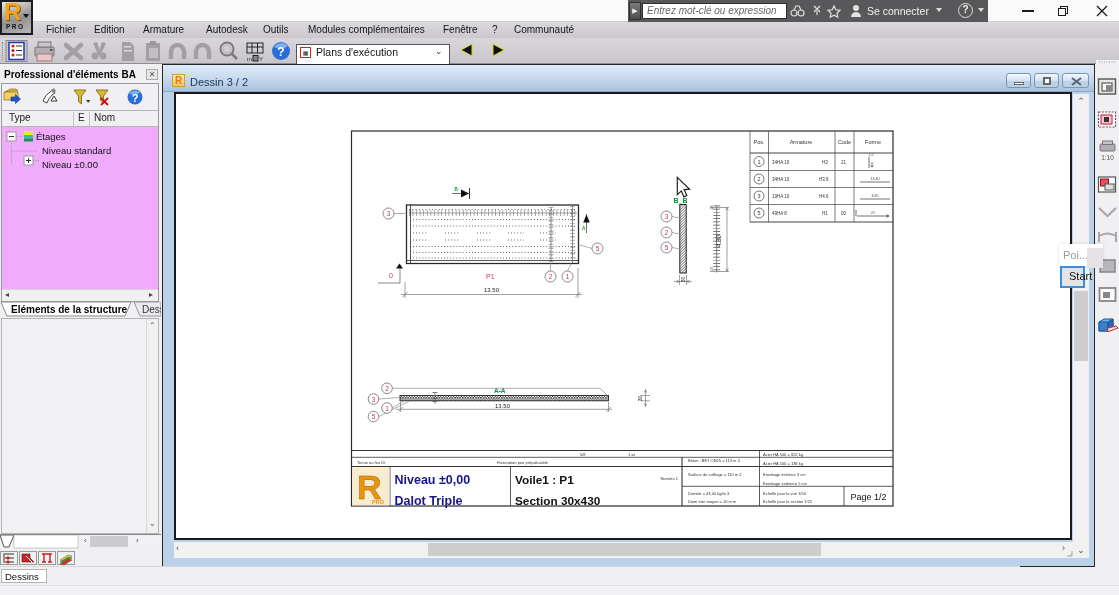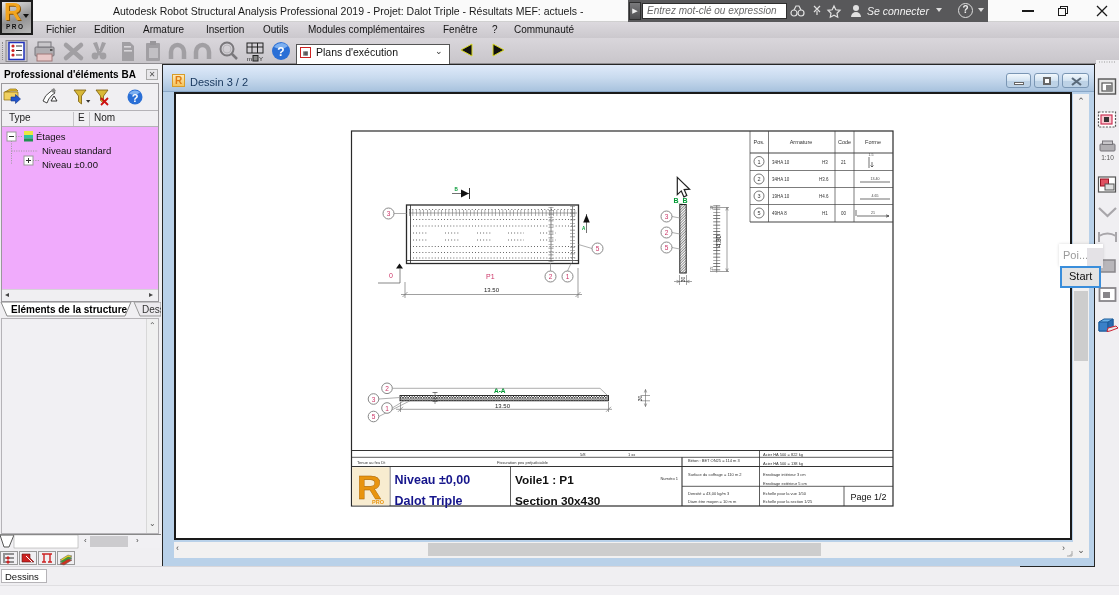--- a/index.html
+++ b/index.html
@@ -4,56 +4,55 @@
 <style>
 * { margin:0; padding:0; box-sizing:border-box; }
 html,body { width:1119px; height:595px; }
 body { position:relative; font-family:"Liberation Sans",sans-serif; overflow:hidden; background:#f0eff2; }
 .abs { position:absolute; }
 </style>
 </head>
 <body>
 
 <div class="abs" style="left:0;top:0;width:1119px;height:22px;background:#fafafa;border-bottom:1px solid #d0d0d0;">
-  <div class="abs" style="left:113px;top:5px;font-size:10.5px;color:#1a1a1a;white-space:nowrap;">Autodesk Robot Structural Analysis Professional 2019 - Projet: Dalot Triple - Résultats MEF: actuels -</div>
 
   <div class="abs" style="left:628px;top:0;width:360px;height:22px;background:#58585a;"></div>
   <div class="abs" style="left:629px;top:2px;width:12px;height:18px;background:linear-gradient(#7a7a7c,#4e4e50);border:1px solid #2e2e2e;color:#eee;font-size:7px;line-height:16px;text-align:center;">▶</div>
   <div class="abs" style="left:642px;top:3px;width:145px;height:16px;background:#fff;border:1px solid #2e2e2e;font-size:10px;font-style:italic;color:#6a6a6a;line-height:14px;padding-left:4px;white-space:nowrap;">Entrez mot-clé ou expression</div>
   <svg class="abs" style="left:790px;top:3px;" width="80" height="16" viewBox="0 0 80 16">
     <g stroke="#e0e0e0" fill="none" stroke-width="1.2">
       <circle cx="4" cy="10" r="3"></circle>
         <circle cx="11" cy="10" r="3"></circle>
         <path d="M4,7 l2,-4 h3 l2,4"></path>
       <path d="M24,3 l6,6 m0,-6 l-6,6 m3,3 v-4"></path>
       <path d="M44,3 l1.8,3.8 4.2,0.5 -3,2.9 0.7,4 -3.7,-2 -3.7,2 0.7,-4 -3,-2.9 4.2,-0.5 z"></path>
     </g>
     <g fill="#e0e0e0">
         <circle cx="66" cy="5" r="3"></circle>
         <path d="M61,14 a5,5 0 0 1 10,0z"></path>
       </g>
   </svg>
-  <div class="abs" style="left:867px;top:5px;font-size:10.5px;color:#f2f2f2;font-style:italic;">Se connecter</div>
+  <div class="abs" style="left:867px;top:5px;font-size:10.5px;color:#f2f2f2;">Se connecter</div>
   <div class="abs" style="left:936px;top:8px;width:0;height:0;border-left:3.5px solid transparent;border-right:3.5px solid transparent;border-top:4px solid #ddd;"></div>
   <div class="abs" style="left:958px;top:3px;width:15px;height:15px;border-radius:8px;border:1.5px solid #ddd;color:#eee;font-size:10px;font-weight:bold;text-align:center;line-height:12px;">?</div>
   <div class="abs" style="left:978px;top:8px;width:0;height:0;border-left:3.5px solid transparent;border-right:3.5px solid transparent;border-top:4px solid #ddd;"></div>
 
   <div class="abs" style="left:1022px;top:10px;width:12px;height:1.5px;background:#1a1a1a;"></div>
   <div class="abs" style="left:1060px;top:6px;width:8px;height:8px;border:1.2px solid #1a1a1a;background:#fafafa;"></div>
   <div class="abs" style="left:1058px;top:8px;width:8px;height:8px;border:1.2px solid #1a1a1a;background:#fafafa;"></div>
   <svg class="abs" style="left:1096px;top:5px;" width="12" height="12">
       <path d="M1,1 L11,11 M11,1 L1,11" stroke="#1a1a1a" stroke-width="1.3"></path>
     </svg>
 </div>
 
 <div class="abs" style="left:0;top:22px;width:1119px;height:16px;background:linear-gradient(#dcd9de,#cbc8cd);font-size:10px;color:#141414;text-align:right;">
   <span class="abs" style="left:46px;top:2px;">Fichier</span>
   <span class="abs" style="left:94px;top:2px;">Edition</span>
   <span class="abs" style="left:143px;top:2px;">Armature</span>
-  <span class="abs" style="left:206px;top:2px;">Insertion</span>
+  <span class="abs" style="left:206px;top:2px;">Autodesk</span>
   <span class="abs" style="left:263px;top:2px;">Outils</span>
   <span class="abs" style="left:308px;top:2px;">Modules complémentaires</span>
   <span class="abs" style="left:443px;top:2px;">Fenêtre</span>
   <span class="abs" style="left:492px;top:2px;">?</span>
   <span class="abs" style="left:514px;top:2px;">Communauté</span>
 </div>
 
 <div class="abs" style="left:0;top:0;width:33px;height:35px;background:linear-gradient(160deg,#e8e8e8,#909090 55%,#b8b8b8);border:2px solid #1c1c1c;">
   <div class="abs" style="left:2px;top:-4px;font-size:24px;font-weight:bold;color:#f2a51e;text-shadow:1px 1px 0 #8a5200;">R</div>
   <div class="abs" style="left:4px;top:21px;font-size:6.5px;font-weight:bold;color:#111;letter-spacing:1.5px;">PRO</div>
@@ -610,15 +609,15 @@
 
 <div class="abs" style="left:0;top:566px;width:1020px;height:19px;background:#f0eff2;border-top:1px solid #d8d6da;">
   <div class="abs" style="left:1px;top:2px;width:46px;height:14px;background:#fff;border:1px solid #b5b3b7;font-size:9.5px;color:#111;padding-left:3px;line-height:13px;">Dessins</div>
 </div>
 <div class="abs" style="left:0;top:585px;width:1119px;height:10px;background:#f2f1f4;border-top:1px solid #e0dfe2;"></div>
 
 <div class="abs" style="left:1059px;top:244px;width:44px;height:22px;background:#fff;box-shadow:0 0 3px rgba(0,0,0,0.15);">
   <span class="abs" style="left:4px;top:5px;font-size:11px;color:#9a9a9a;">Poi...</span>
   <div class="abs" style="left:28px;top:4px;width:16px;height:20px;background:#e4e2e6;"></div>
 </div>
-<div class="abs" style="left:1060px;top:266px;width:41px;height:22px;background:#e4e4e4;border:2px solid #3a8edb;">
+<div class="abs" style="left:1060px;top:266px;width:25px;height:22px;background:#e4e4e4;border:2px solid #3a8edb;">
   <span class="abs" style="left:7px;top:2px;font-size:11px;color:#111;">Start</span>
 </div>
 
 </body></html>

